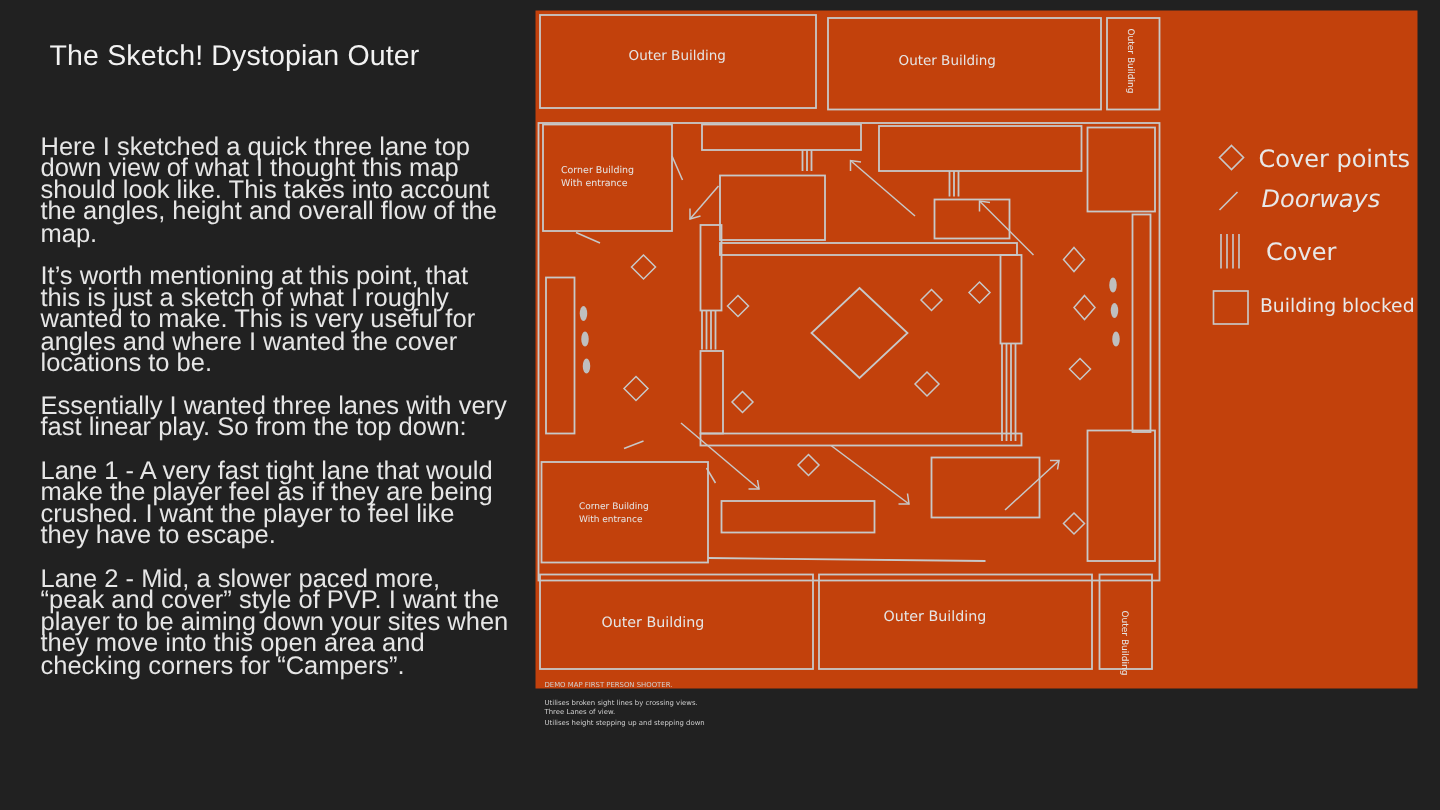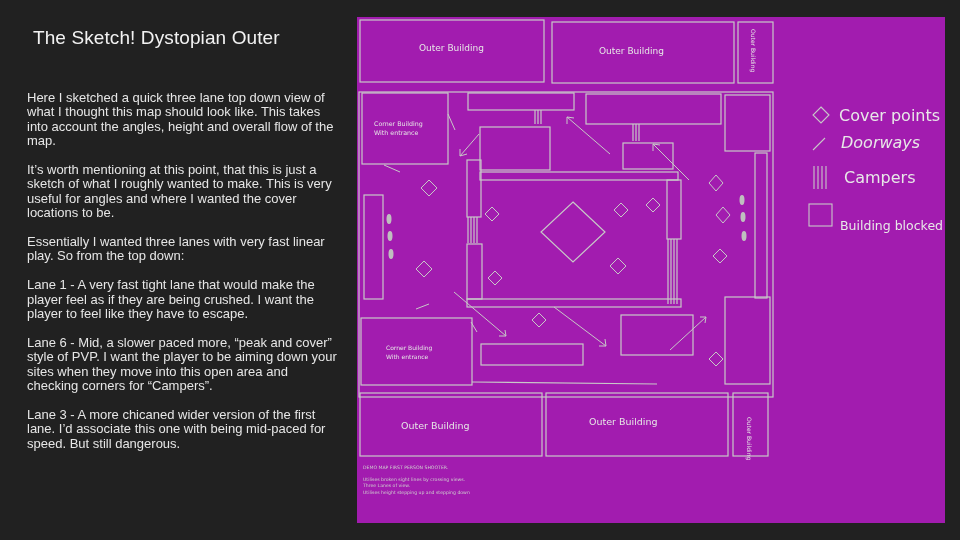--- a/index.html
+++ b/index.html
@@ -9,26 +9,26 @@
     font-family:"Liberation Sans", sans-serif;
     color:#eeeeee;
   }
   .title {
     position:absolute; left:33px; top:27px;
     font-size:19px; font-weight:normal; color:#f2f2f2;
     letter-spacing:0.1px; margin:0;
   }
   .body-text {
     position:absolute; left:27px; top:91px; width:312px;
-    font-size:13px; line-height:14.4px; color:#e6e6e6;
+    font-size:17px; line-height:14.4px; color:#e6e6e6;
   }
   .body-text p { margin:0 0 14.4px 0; }
   .panel {
-    position:absolute; left:357px; top:17px; width:588px; height:506px;
-    background:#a21caf;
+    position:absolute; left:357px; top:7px; width:588px; height:452px;
+    background:#c2410c;
   }
   .panel svg { position:absolute; left:0; top:0; }
   .legend-item {
     position:absolute; left:36px; font-family:"DejaVu Sans", sans-serif;
     font-size:16px; color:#e8e8e8; white-space:nowrap;
   }
   .notes {
     position:absolute; left:6px; top:448px; font-family:"DejaVu Sans", sans-serif;
     font-size:4.6px; line-height:6.6px; color:#cfcfcf;
   }
@@ -39,22 +39,21 @@
 </head>
 <body>
 
 <h1 class="title">The Sketch! Dystopian Outer</h1>
 
 <div class="body-text">
   <p>Here I sketched a quick three lane top down view of what I thought this map should look like. This takes into account the angles, height and overall flow of the map.</p>
   <p>It’s worth mentioning at this point, that this is just a sketch of what I roughly wanted to make. This is very useful for angles and where I wanted the cover locations to be.</p>
   <p>Essentially I wanted three lanes with very fast linear play. So from the top down:</p>
   <p>Lane 1  - A very fast tight lane that would make the player feel as if they are being crushed. I want the player to feel like they have to escape.</p>
-  <p>Lane 6 - Mid, a slower paced more, “peak and cover” style of PVP. I want the player to be aiming down your sites when they move into this open area and checking corners for “Campers”.</p>
-  <p>Lane 3 - A more chicaned wider version of the first lane. I’d associate this one with being mid-paced for speed. But still dangerous.</p>
+  <p>Lane 2 - Mid, a slower paced more, “peak and cover” style of PVP. I want the player to be aiming down your sites when they move into this open area and checking corners for “Campers”.</p>
 </div>
 
 <div class="panel">
 
   <svg width="588" height="506" viewBox="0 0 588 506" fill="none" stroke="#c8c8c8" stroke-width="1.2">
 
     <rect x="3" y="3" width="184" height="62"></rect>
     <rect x="195" y="5" width="182" height="61"></rect>
     <rect x="381" y="5" width="35" height="61"></rect>
 
@@ -175,22 +174,22 @@
   <div class="lbl" style="left:29px;top:326px;font-size:6px;line-height:9px;">
     <div>Corner Building</div>
     <div>With entrance</div>
   </div>
   <div class="lbl" style="left:44px;top:403px;font-size:9.5px;">Outer Building</div>
   <div class="lbl" style="left:232px;top:399px;font-size:9.5px;">Outer Building</div>
   <div class="lbl lbl-v" style="left:389px;top:400px;font-size:6px;">Outer Building</div>
 
   <div class="legend-item" style="left:482px;top:89px;">Cover points</div>
   <div class="legend-item" style="left:484px;top:116px;font-style:italic;">Doorways</div>
-  <div class="legend-item" style="left:487px;top:151px;">Campers</div>
-  <div class="legend-item" style="left:483px;top:189px;font-size:12.5px;margin-top:12px;">Building blocked</div>
+  <div class="legend-item" style="left:487px;top:151px;">Cover</div>
+  <div class="legend-item" style="left:483px;top:189px;font-size:12.5px;">Building blocked</div>
 
   <div class="notes">
     <div style="margin-bottom:5px;">DEMO MAP FIRST PERSON SHOOTER.</div>
     <div>Utilises broken sight lines by crossing views.</div>
     <div>Three Lanes of view.</div>
     <div>Utilises height stepping up and stepping down</div>
   </div>
 </div>
 
 </body></html>

